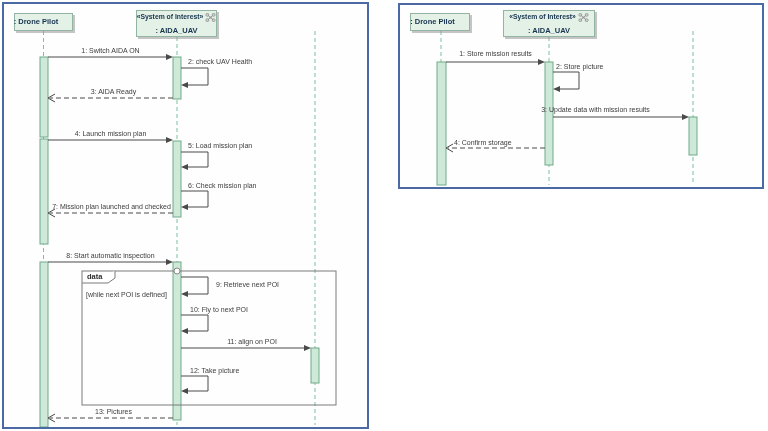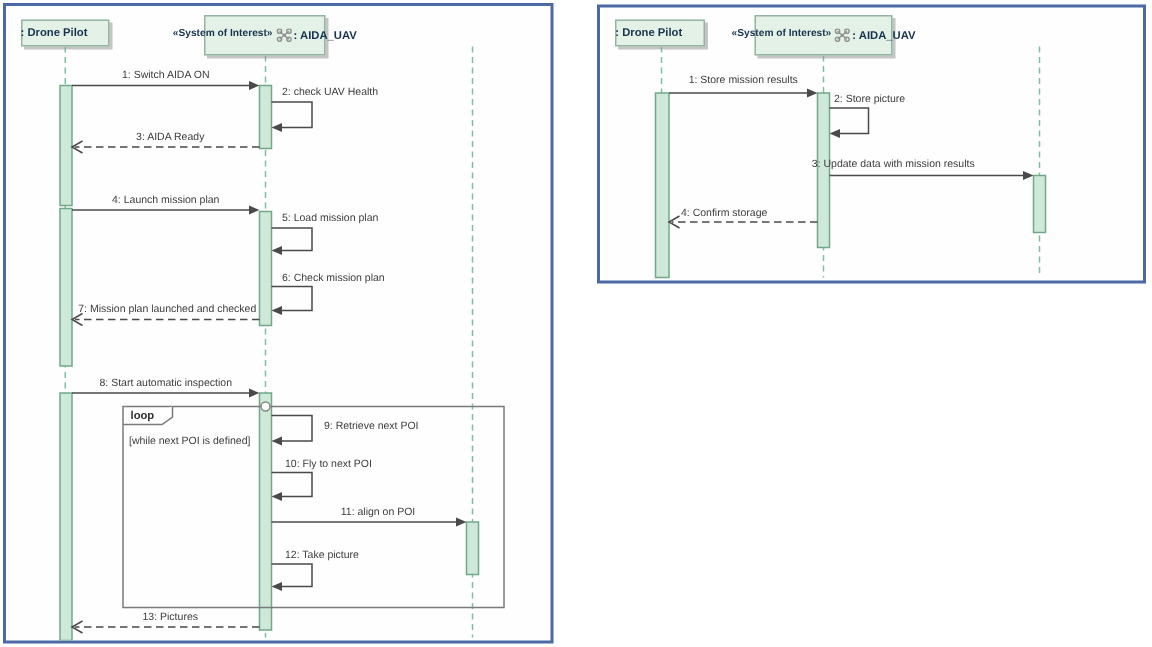--- a/index.html
+++ b/index.html
@@ -8,21 +8,21 @@
     font-family:"Liberation Sans",sans-serif;overflow:hidden;
   }
   .frame{position:absolute;border:2px solid #4a69a5;background:#fefefe;box-sizing:content-box;}
   .layer{position:absolute;left:0;top:0;}
   .head{
     position:absolute;background:#e3f1e6;border:1px solid #93b4a2;
     box-shadow:2px 2px 0 rgba(150,150,150,.55);
     display:flex;align-items:center;justify-content:center;gap:15px;box-sizing:border-box;
   }
   .head .hname{font-weight:bold;font-size:7.5px;color:#16324f;white-space:nowrap;line-height:1;}
-  .head.twoline{flex-direction:row;gap:1px;padding:2px 1px;}
+  .head.twoline{flex-direction:column;gap:1px;padding:2px 1px;justify-content:space-between;}
   .head .row{display:flex;align-items:center;gap:2px;line-height:1;}
   .stereo{font-weight:bold;font-size:6.8px;color:#16324f;white-space:nowrap;line-height:1;}
   .msg{position:absolute;font-size:7px;color:#3c3c3c;white-space:nowrap;line-height:1.1;}
   .msg.c{text-align:center;}
   .op{position:absolute;font-size:7.5px;font-weight:bold;color:#2e2e2e;line-height:1;}
   .guard{position:absolute;font-size:7px;color:#3c3c3c;white-space:nowrap;line-height:1;}
   svg{display:block;}
 </style>
 </head>
 <body>
@@ -133,21 +133,21 @@
   <span class="msg" style="left:184px;top:138px;">5: Load mission plan</span>
   <span class="msg" style="left:184px;top:178px;">6: Check mission plan</span>
   <span class="msg c" style="left:46px;top:199px;width:123px;">7: Mission plan launched and checked</span>
   <span class="msg c" style="left:44px;top:248px;width:125px;">8: Start automatic inspection</span>
   <span class="msg" style="left:212px;top:277px;">9: Retrieve next POI</span>
   <span class="msg" style="left:186px;top:302px;">10: Fly to next POI</span>
   <span class="msg c" style="left:192px;top:334px;width:112px;">11: align on POI</span>
   <span class="msg" style="left:186px;top:363px;">12: Take picture</span>
   <span class="msg c" style="left:50px;top:404px;width:119px;">13: Pictures</span>
 
-  <span class="op" style="left:83px;top:269px;">loop</span>
+  <span class="op" style="left:83px;top:269px;">data</span>
   <span class="guard" style="left:82px;top:287px;">[while next POI is defined]</span>
 </div>
 
 <div class="frame" style="left:398px;top:3px;width:362px;height:182px;">
 
   <svg class="layer" width="362" height="182" viewBox="0 0 362 182">
 
     <line x1="41" y1="26" x2="41" y2="180" stroke="#7cc09e" stroke-width="1" stroke-dasharray="4,3"></line>
     <line x1="149" y1="32" x2="149" y2="180" stroke="#7cc09e" stroke-width="1" stroke-dasharray="4,3"></line>
     <line x1="293" y1="26" x2="293" y2="180" stroke="#7cc09e" stroke-width="1" stroke-dasharray="4,3"></line>

